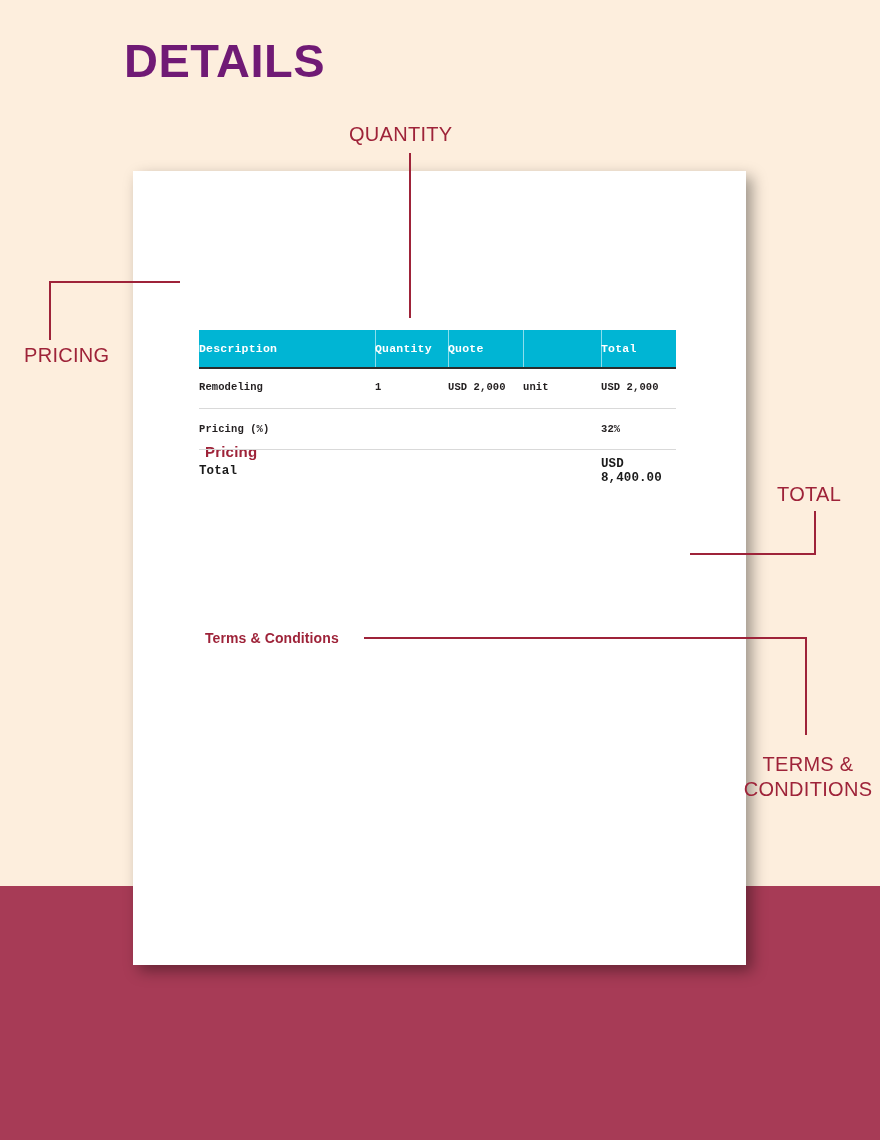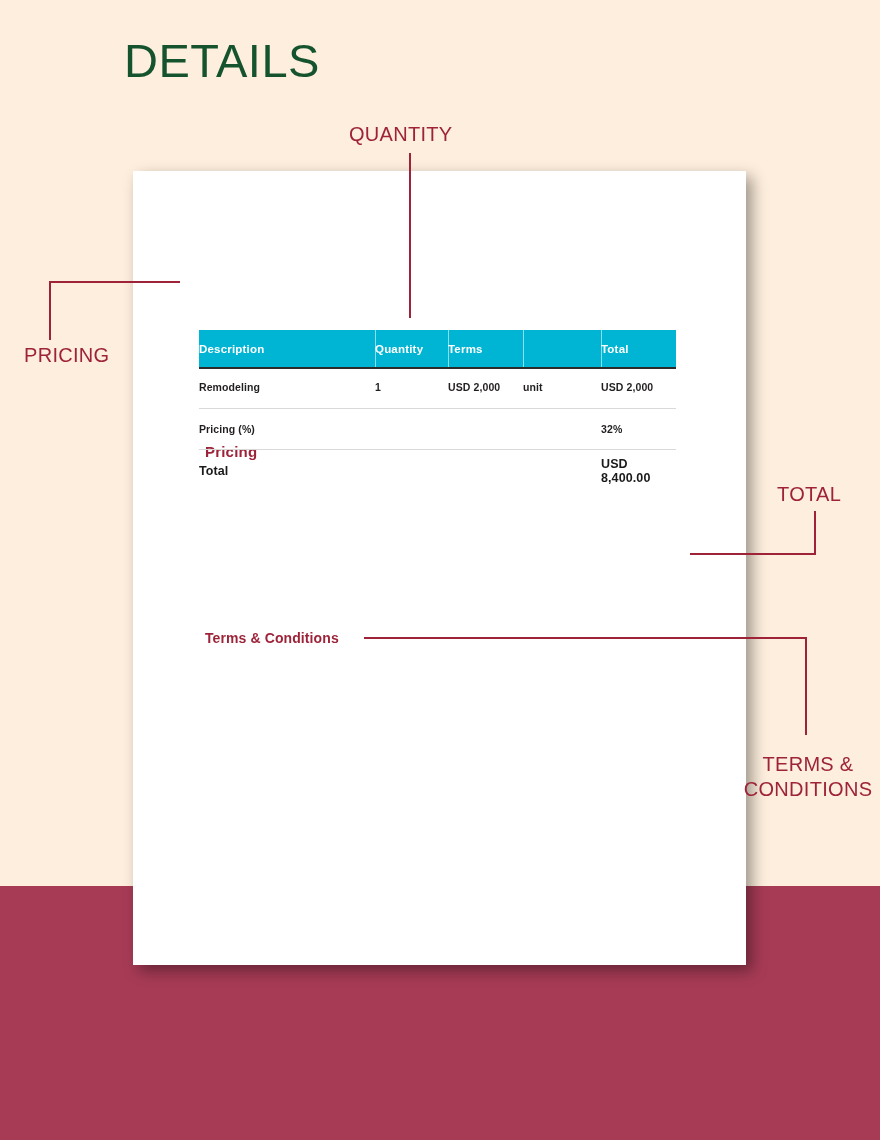--- a/index.html
+++ b/index.html
@@ -40,23 +40,23 @@
     box-shadow: 6px 6px 14px rgba(0,0,0,0.38);
     z-index: 5;
   }
 
   
   #headline {
     position: absolute;
     left: 124px;
     top: 33px;
     font-size: 47px;
-    font-weight: normal;
+    font-weight: bold;
     letter-spacing: 0.5px;
-    color: #14532d;
+    color: #701a75;
     z-index: 20;
     white-space: nowrap;
   }
 
   
   .callout-label {
     position: absolute;
     color: #9e2339;
     font-size: 20px;
     letter-spacing: 0.3px;
@@ -112,20 +112,21 @@
     top: 159px;
     width: 477px;
     border-collapse: collapse;
     table-layout: fixed;
   }
   #pricing-table td, #pricing-table th {
     padding: 0;
     margin: 0;
     vertical-align: middle;
     text-align: left;
+    font-family: Liberation Mono, monospace;
   }
 
   
   .thead-row { height: 37px; background: #00b5d4; }
   .thead-row th {
     color: #ffffff;
     font-size: 11.5px;
     font-weight: bold;
     letter-spacing: 0.2px;
     padding-left: 12px;
@@ -215,21 +216,21 @@
 
 <div id="doc-sheet">
 
   <div id="pricing-heading">Pricing</div>
 
   <table id="pricing-table">
     <thead>
       <tr class="thead-row">
         <th style="width:176px">Description</th>
         <th style="width:73px">Quantity</th>
-        <th style="width:75px">Terms</th>
+        <th style="width:75px">Quote</th>
         <th style="width:78px"></th>
         <th style="width:75px">Total</th>
       </tr>
     </thead>
     <tbody>
       <tr class="body-row first-data">
         <td>Remodeling</td>
         <td>1</td>
         <td>USD 2,000</td>
         <td>unit</td>

